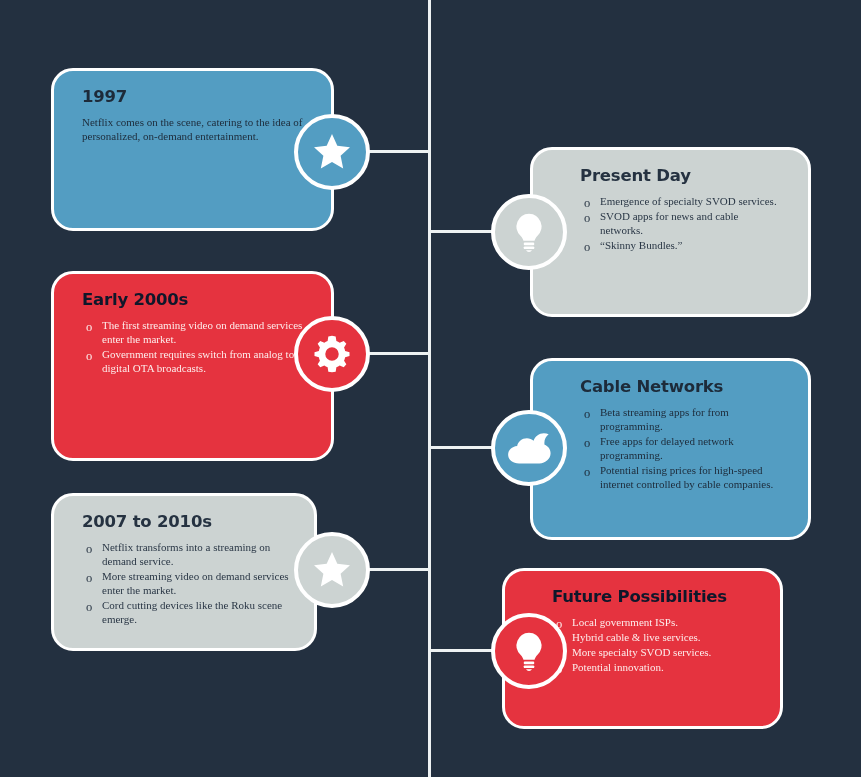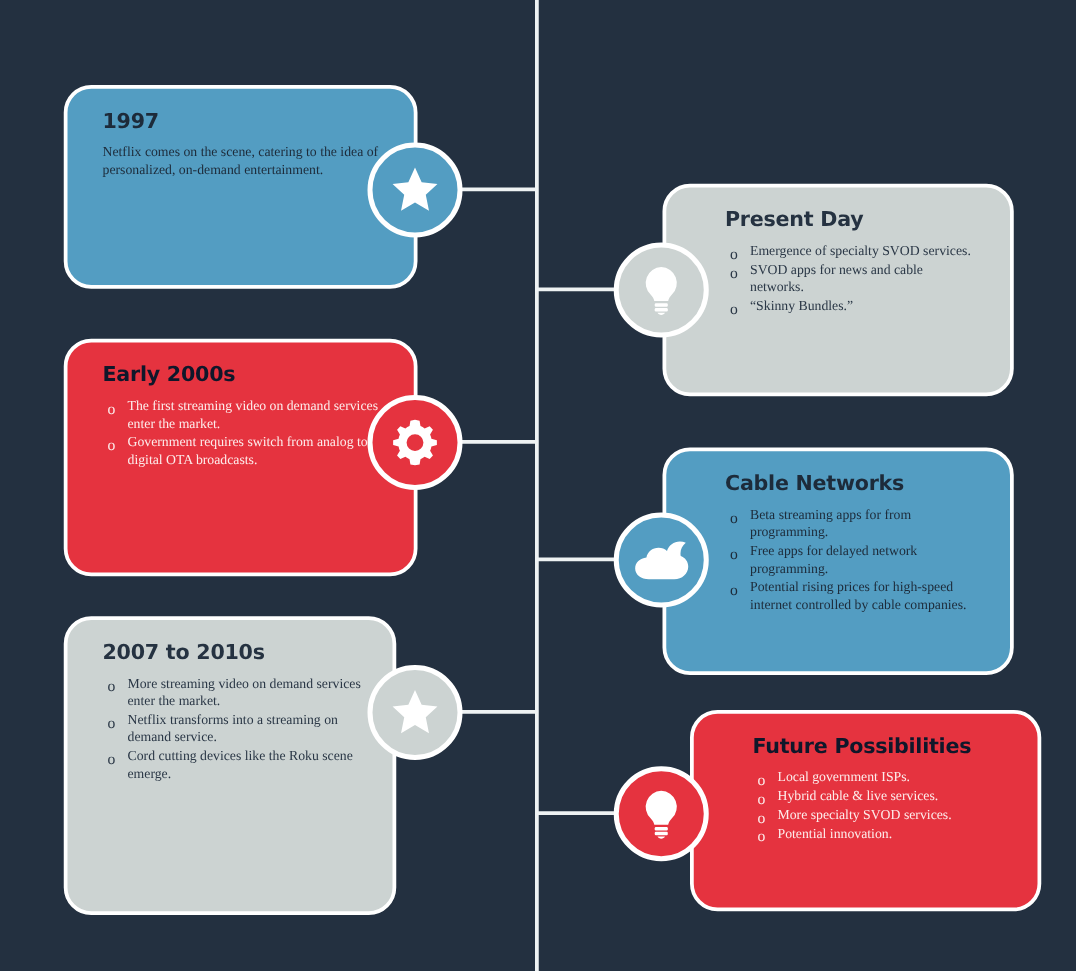--- a/index.html
+++ b/index.html
@@ -88,26 +88,26 @@
     position: absolute;
     left: 0;
     top: 0;
     font-size: 12.5px;
     line-height: 1.45;
   }
 
   
   #card-1997        { left: 51px;  top: 68px;  width: 283px; height: 163px; }
   #card-early2000s  { left: 51px;  top: 271px; width: 283px; height: 190px; }
-  #card-2007to2010s { left: 51px;  top: 493px; width: 266px; height: 239px; }
+  #card-2007to2010s { left: 51px;  top: 493px; width: 266px; height: 158px; }
 
   
   #card-presentday  { left: 530px; top: 147px; width: 281px; height: 170px; }
   #card-cablenets   { left: 530px; top: 358px; width: 281px; height: 182px; }
-  #card-future      { left: 552px; top: 568px; width: 281px; height: 161px; }
+  #card-future      { left: 502px; top: 568px; width: 281px; height: 161px; }
 
   
   .card.right { padding-left: 47px; }
 
   
   .badge {
     position: absolute;
     width: 76px;
     height: 76px;
     border-radius: 50%;
@@ -166,22 +166,22 @@
         <li>The first streaming video on demand services enter the market.</li>
         <li>Government requires switch from analog to digital OTA broadcasts.</li>
       </ul>
     </div>
   </div>
 
   <div class="card gray" id="card-2007to2010s">
     <div class="card-title">2007 to 2010s</div>
     <div class="card-body">
       <ul class="bullets">
+        <li>Netflix transforms into a streaming on demand service.</li>
         <li>More streaming video on demand services enter the market.</li>
-        <li>Netflix transforms into a streaming on demand service.</li>
         <li>Cord cutting devices like the Roku scene emerge.</li>
       </ul>
     </div>
   </div>
 
   <div class="card gray right" id="card-presentday">
     <div class="card-title">Present Day</div>
     <div class="card-body">
       <ul class="bullets">
         <li>Emergence of specialty SVOD services.</li>

